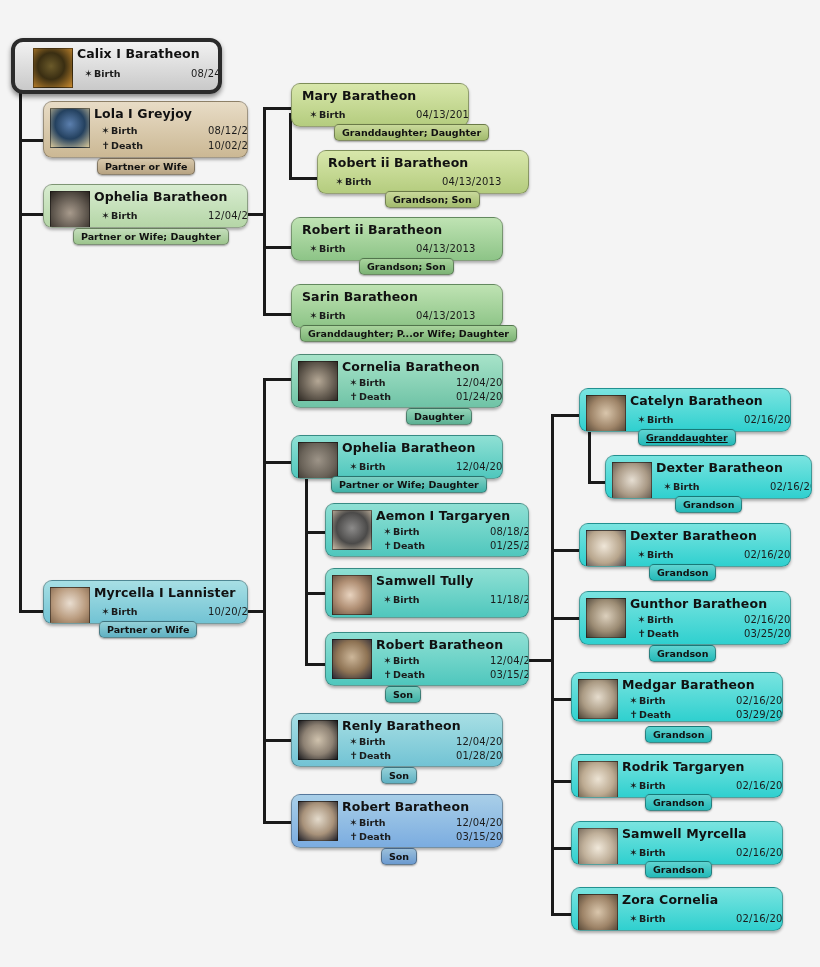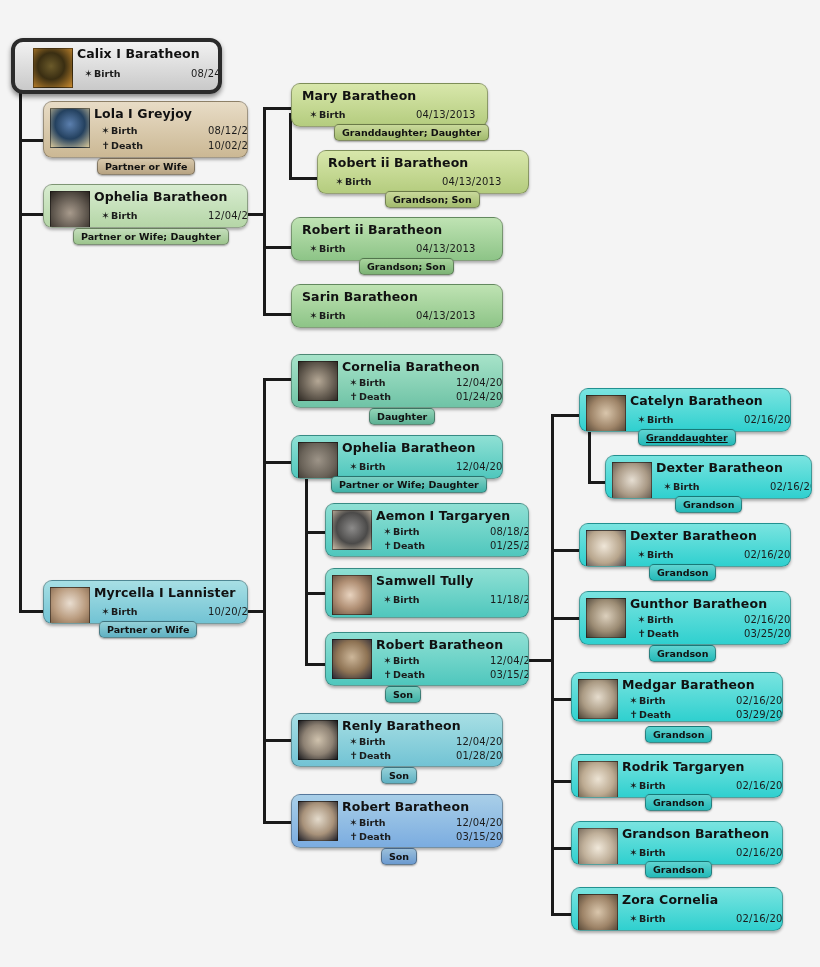--- a/index.html
+++ b/index.html
@@ -103,21 +103,21 @@
   .p-mint  {background:linear-gradient(#d8ecd0,#b5d6a7);}
   .b-mint  {background:linear-gradient(#c4debb,#9cc48d);}
 
   .p-olive {background:linear-gradient(#d8e7ab,#b4cc7e);}
   .b-olive {background:linear-gradient(#c9d99b,#a2bb6d);}
 
   .p-green {background:linear-gradient(#bfe3b3,#8dc487);}
   .b-green {background:linear-gradient(#a9d49d,#7cb375);}
 
   .p-sea   {background:linear-gradient(#a7e3c9,#6fc3a6);}
-  .b-sea   {background:linear-gradient(#93d5b8,#5cb093);}
+  .b-sea   {background:linear-gradient(#93d5b8,#5cb093);margin-left:37px;}
 
   .p-teal  {background:linear-gradient(#8fe0d4,#4fc7bd);}
   .b-teal  {background:linear-gradient(#7ed0c3,#3fb2a8);}
 
   .p-cyan  {background:linear-gradient(#7ae4e0,#2fd0cf);}
   .b-cyan  {background:linear-gradient(#60d4d1,#23b9b8);}
 
   .p-aqua  {background:linear-gradient(#a7dfe4,#72c3d4);}
   .b-aqua  {background:linear-gradient(#94d1d8,#5fb0c2);}
 
@@ -221,21 +221,21 @@
       <div class="thumb ph3"></div>
       <div class="nm">Ophelia Baratheon</div>
       <div class="fact" style="top:25px;">
         <span class="gl">✶</span><span class="lbl">Birth</span>
         <span class="dt">12/04/2012</span>
       </div>
     </div>
   </div>
   <div class="badge b-mint" style="left:73px;top:228px;">Partner or Wife; Daughter</div>
 
-  <div class="node noimg p-olive" style="left:291px;top:83px;width:197px;height:44px;">
+  <div class="node noimg p-olive" style="left:291px;top:83px;width:178px;height:44px;">
     <div class="inner">
       <div class="nm">Mary Baratheon</div>
       <div class="fact" style="top:25px;">
         <span class="gl">✶</span><span class="lbl">Birth</span>
         <span class="dt">04/13/2013</span>
       </div>
     </div>
   </div>
   <div class="badge b-olive" style="left:334px;top:124px;">Granddaughter; Daughter</div>
 
@@ -263,20 +263,21 @@
 
   <div class="node noimg p-green" style="left:291px;top:284px;width:212px;height:44px;">
     <div class="inner">
       <div class="nm">Sarin Baratheon</div>
       <div class="fact" style="top:25px;">
         <span class="gl">✶</span><span class="lbl">Birth</span>
         <span class="dt">04/13/2013</span>
       </div>
     </div>
   </div>
+  <div class="badge b-green" style="left:300px;top:325px;">Granddaughter; P...or Wife; Daughter</div>
 
   <div class="node p-sea" style="left:291px;top:354px;width:212px;height:54px;">
     <div class="inner">
       <div class="thumb ph4"></div>
       <div class="nm">Cornelia Baratheon</div>
       <div class="fact" style="top:22px;">
         <span class="gl">✶</span><span class="lbl">Birth</span>
         <span class="dt">12/04/2012</span>
       </div>
       <div class="fact" style="top:36px;">
@@ -461,21 +462,21 @@
         <span class="gl">✶</span><span class="lbl">Birth</span>
         <span class="dt">02/16/2013</span>
       </div>
     </div>
   </div>
   <div class="badge b-cyan" style="left:645px;top:794px;">Grandson</div>
 
   <div class="node p-cyan" style="left:571px;top:821px;width:212px;height:44px;">
     <div class="inner">
       <div class="thumb ph18"></div>
-      <div class="nm">Grandson Baratheon</div>
+      <div class="nm">Samwell Myrcella</div>
       <div class="fact" style="top:25px;">
         <span class="gl">✶</span><span class="lbl">Birth</span>
         <span class="dt">02/16/2013</span>
       </div>
     </div>
   </div>
   <div class="badge b-cyan" style="left:645px;top:861px;">Grandson</div>
 
   <div class="node p-cyan" style="left:571px;top:887px;width:212px;height:44px;">
     <div class="inner">

